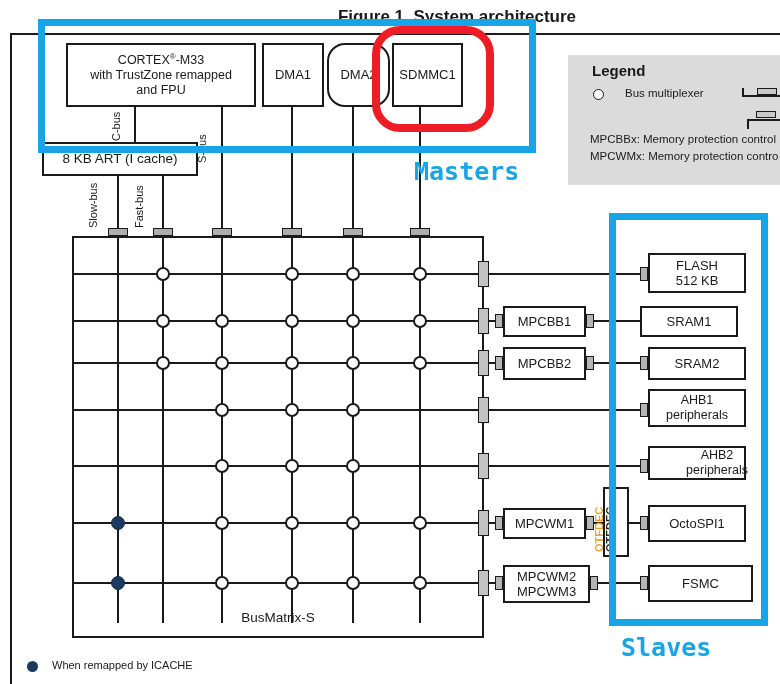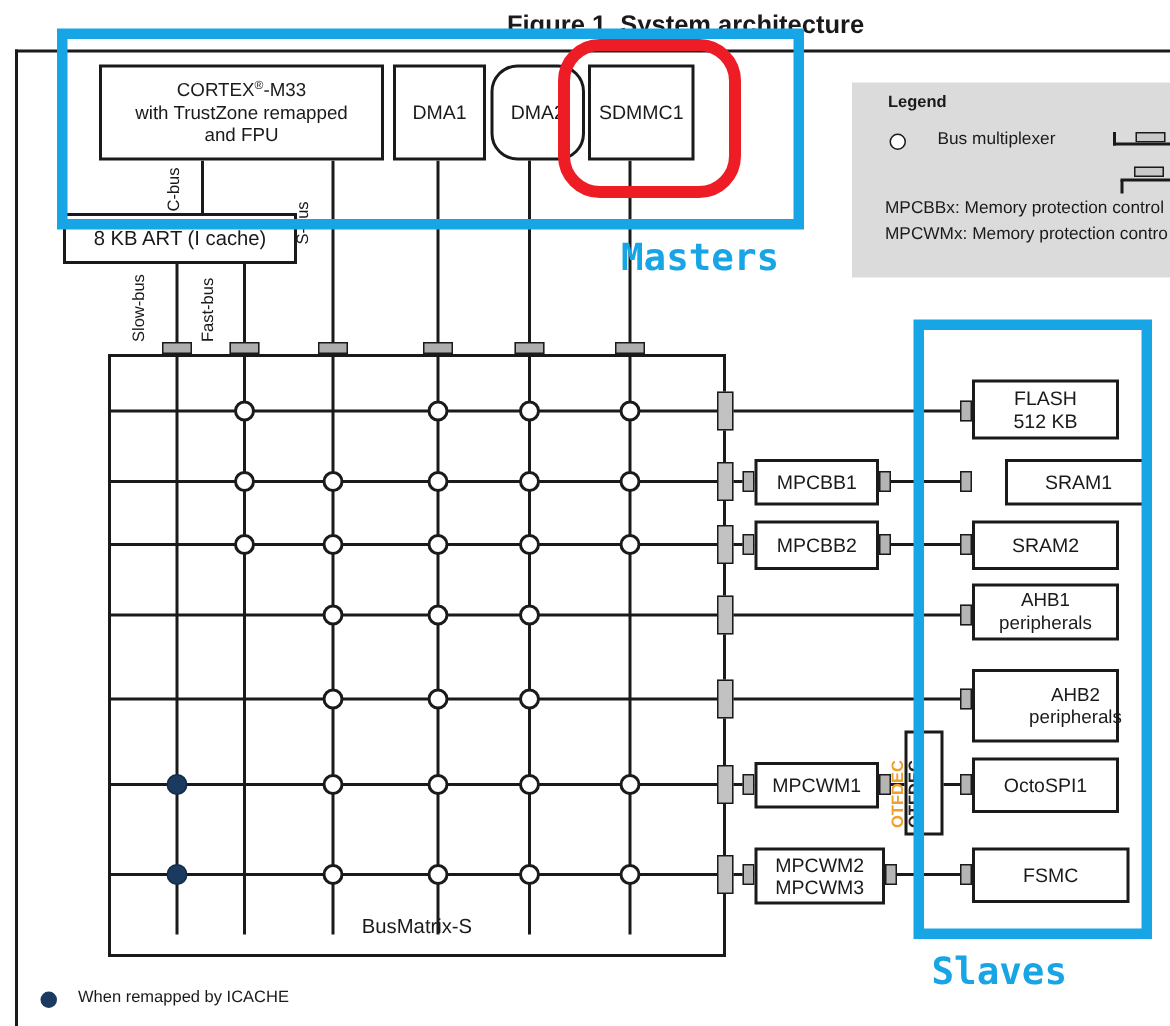--- a/index.html
+++ b/index.html
@@ -13,21 +13,21 @@
        text-align:center;font-size:13px;line-height:1.18;}
   .tab-top{position:absolute;width:20px;height:8px;background:#aeaeae;border:1px solid #1a1a1a;box-sizing:border-box;}
   .tab-right{position:absolute;width:11px;height:26px;background:#c2c2c2;border:1px solid #1a1a1a;box-sizing:border-box;}
   .tab-port{position:absolute;width:8px;height:14px;background:#b5b5b5;border:1px solid #1a1a1a;box-sizing:border-box;}
   .vlabel{position:absolute;height:12px;line-height:12px;font-size:11px;white-space:nowrap;
           transform:rotate(-90deg);transform-origin:0 100%;}
   .mux{position:absolute;width:10px;height:10px;border:2px solid #1a1a1a;border-radius:50%;background:#ffffff;}
   .mux.filled{width:12px;height:12px;border:1px solid #122c49;background:#1b3a5f;}
   .title{position:absolute;font-weight:bold;font-size:17px;}
   .legend-panel{position:absolute;background:#dbdbdb;}
-  .legend-title{position:absolute;font-weight:bold;font-size:11px;text-align:right;}
+  .legend-title{position:absolute;font-weight:bold;font-size:15px;text-align:right;}
   .legend-text{position:absolute;font-size:11.5px;white-space:nowrap;}
   .note-text{position:absolute;font-size:11px;white-space:nowrap;}
   .anno-rect{position:absolute;box-sizing:border-box;}
   .anno-label{position:absolute;font-family:"DejaVu Sans Mono",monospace;font-weight:bold;
               font-size:25px;color:#18a5e5;letter-spacing:0px;}
   .gray-icon-rect{position:absolute;background:#c9c9c9;border:1px solid #1a1a1a;box-sizing:border-box;}
   sup{font-size:8px;}
 </style>
 </head>
 <body>
@@ -119,27 +119,27 @@
     <div>MPCWM3</div>
   </div>
   <div class="box" style="left:603px;top:487px;width:26px;height:70px;"></div>
   <div class="vlabel" style="left:605px;top:540px;color:#efa02c;font-weight:bold;">OTFDEC</div>
   <div class="vlabel" style="left:616px;top:540px;color:#222222;font-weight:bold;">OTFDEC</div>
 
   <div class="box" style="left:648px;top:253px;width:98px;height:40px;">
     <div>FLASH</div>
     <div>512 KB</div>
   </div>
-  <div class="box" style="left:670px;top:306px;width:98px;height:31px;">SRAM1</div>
+  <div class="box" style="left:640px;top:306px;width:98px;height:31px;">SRAM1</div>
   <div class="box" style="left:648px;top:347px;width:98px;height:33px;">SRAM2</div>
   <div class="box" style="left:648px;top:389px;width:98px;height:38px;font-size:12.5px;">
     <div>AHB1</div>
     <div>peripherals</div>
   </div>
-  <div class="box" style="left:648px;top:446px;width:98px;height:49px;font-size:12.5px;padding-left:40px;">
+  <div class="box" style="left:648px;top:446px;width:98px;height:34px;font-size:12.5px;padding-left:40px;">
     <div>AHB2</div>
     <div>peripherals</div>
   </div>
   <div class="box" style="left:648px;top:505px;width:98px;height:37px;">OctoSPI1</div>
   <div class="box" style="left:648px;top:565px;width:105px;height:37px;">FSMC</div>
 
   <div id="dots" class="abs" style="left:0;top:0;">
       <div class="mux" style="left: 156px; top: 267px;"></div>
       <div class="mux" style="left: 285px; top: 267px;"></div>
       <div class="mux" style="left: 346px; top: 267px;"></div>

